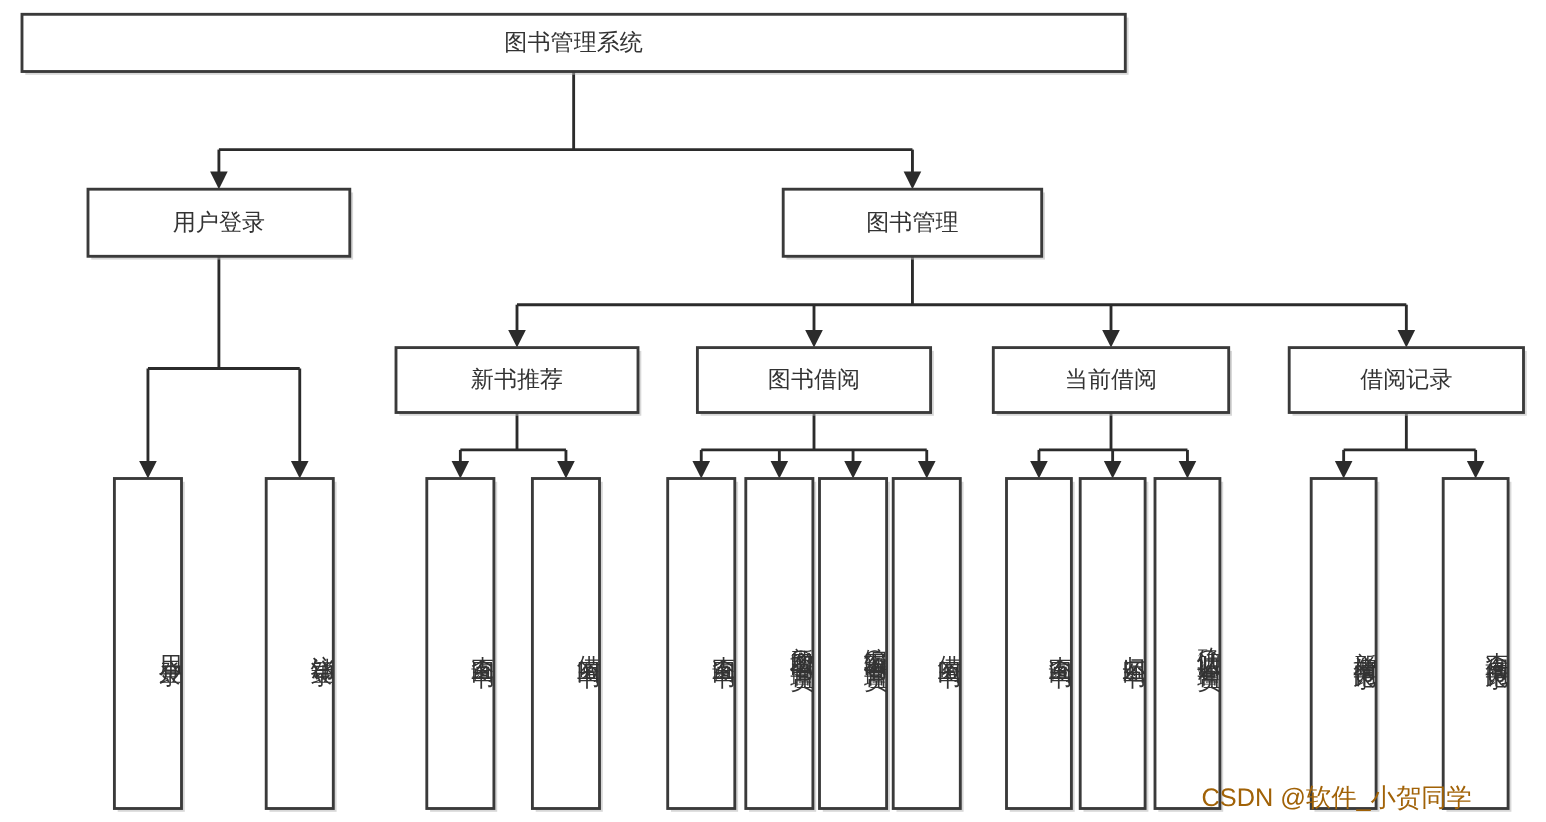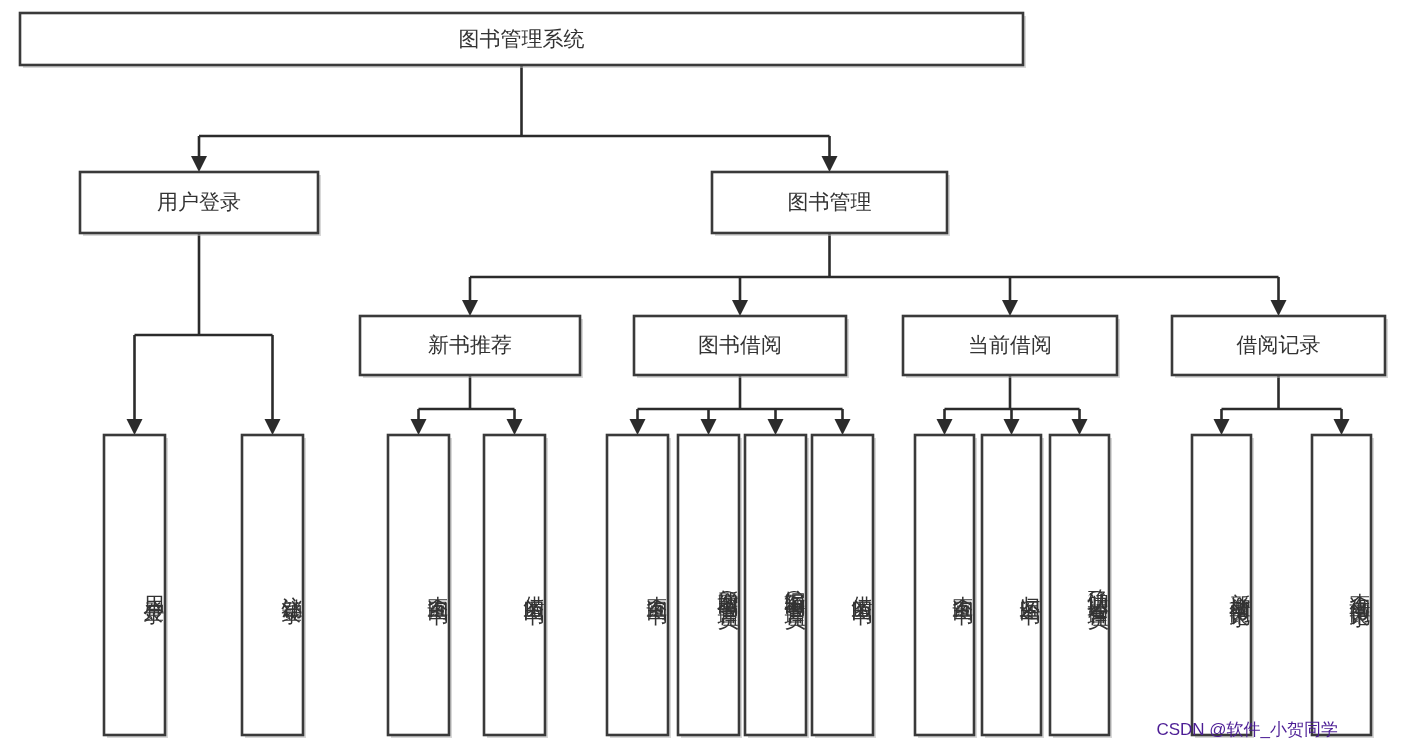--- a/index.html
+++ b/index.html
@@ -65,22 +65,22 @@
     display: flex;
     align-items: flex-start;
     justify-content: center;
     pointer-events: none;
   }
   .watermark {
     position: absolute;
     right: 10px;
     bottom: 6px;
     font-family: "Liberation Sans", "DejaVu Sans", sans-serif;
-    font-size: 17px;
-    color: #4c1d95;
+    font-size: 23px;
+    color: #a16207;
     white-space: nowrap;
   }
 </style>
 </head>
 <body>
 
 <div id="diagram-root">
 
   <svg class="diagram-svg" id="diagram-svg" viewBox="0 0 1405 747" xmlns="http://www.w3.org/2000/svg">
     <g id="edges-layer">

